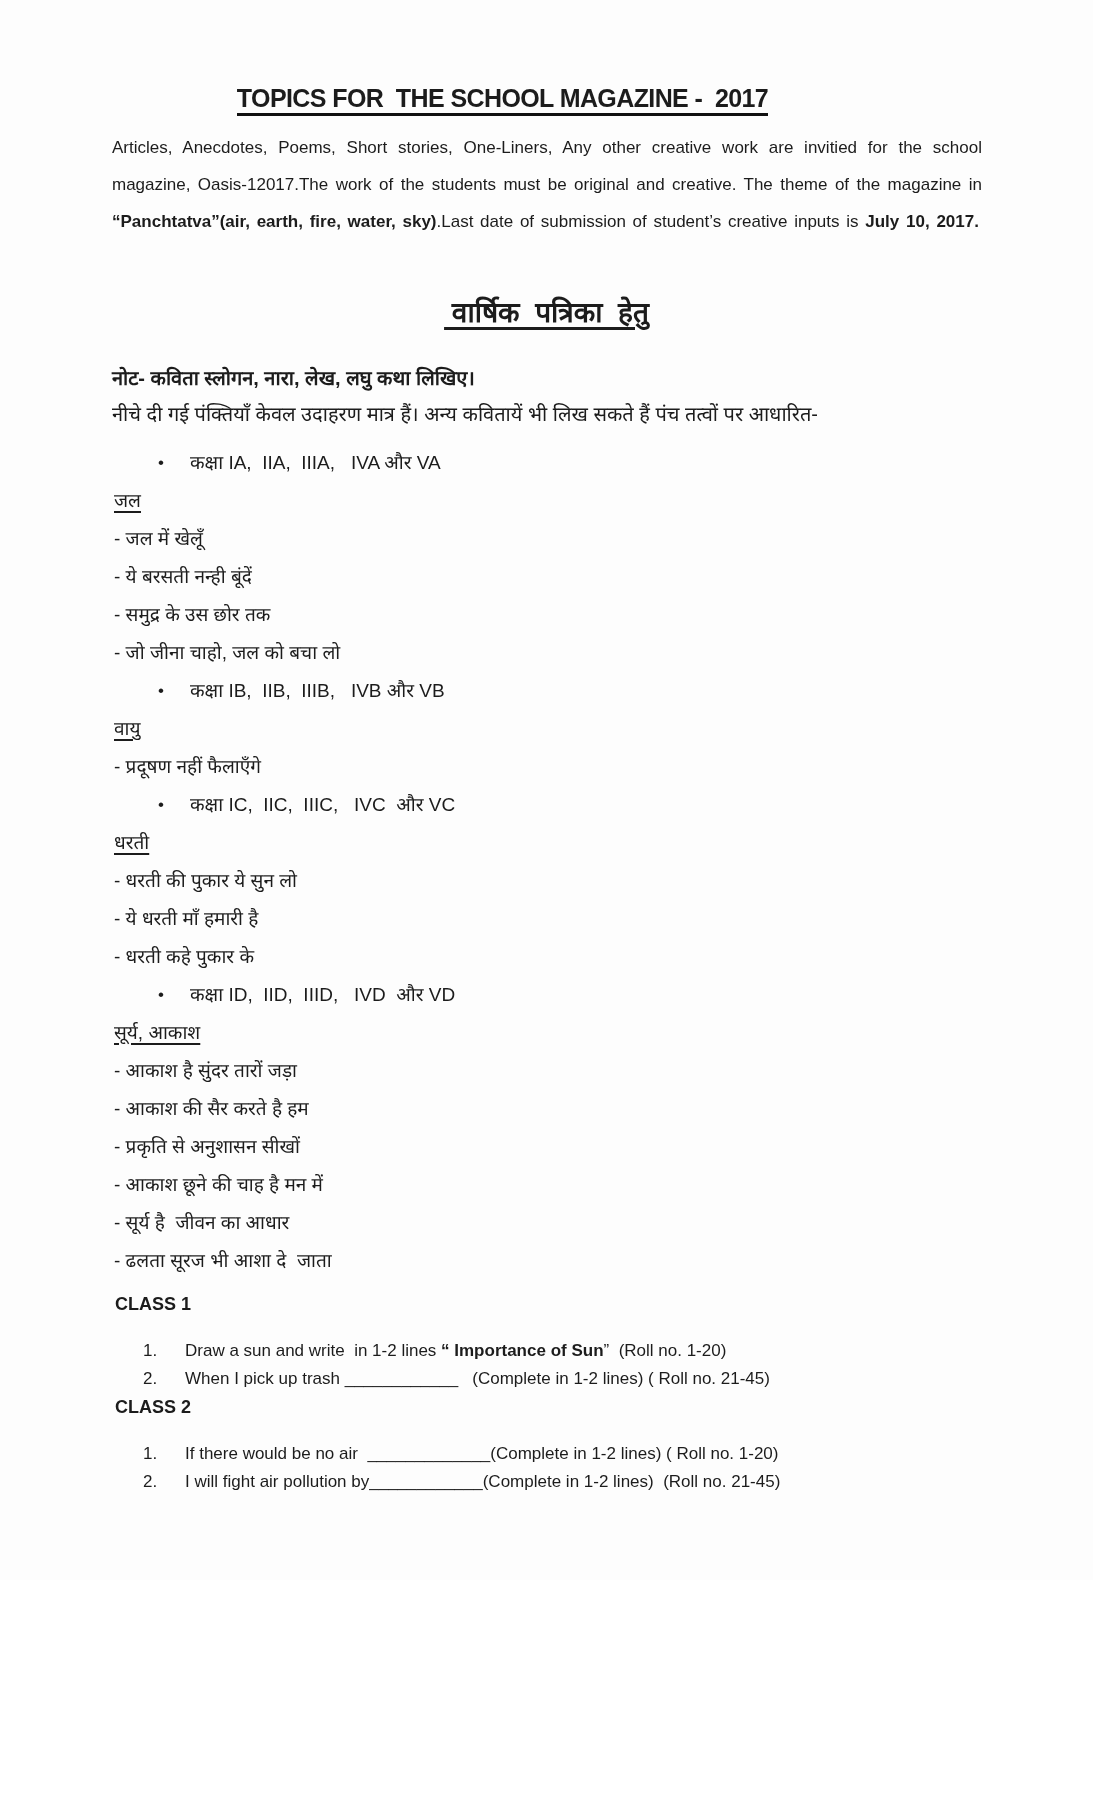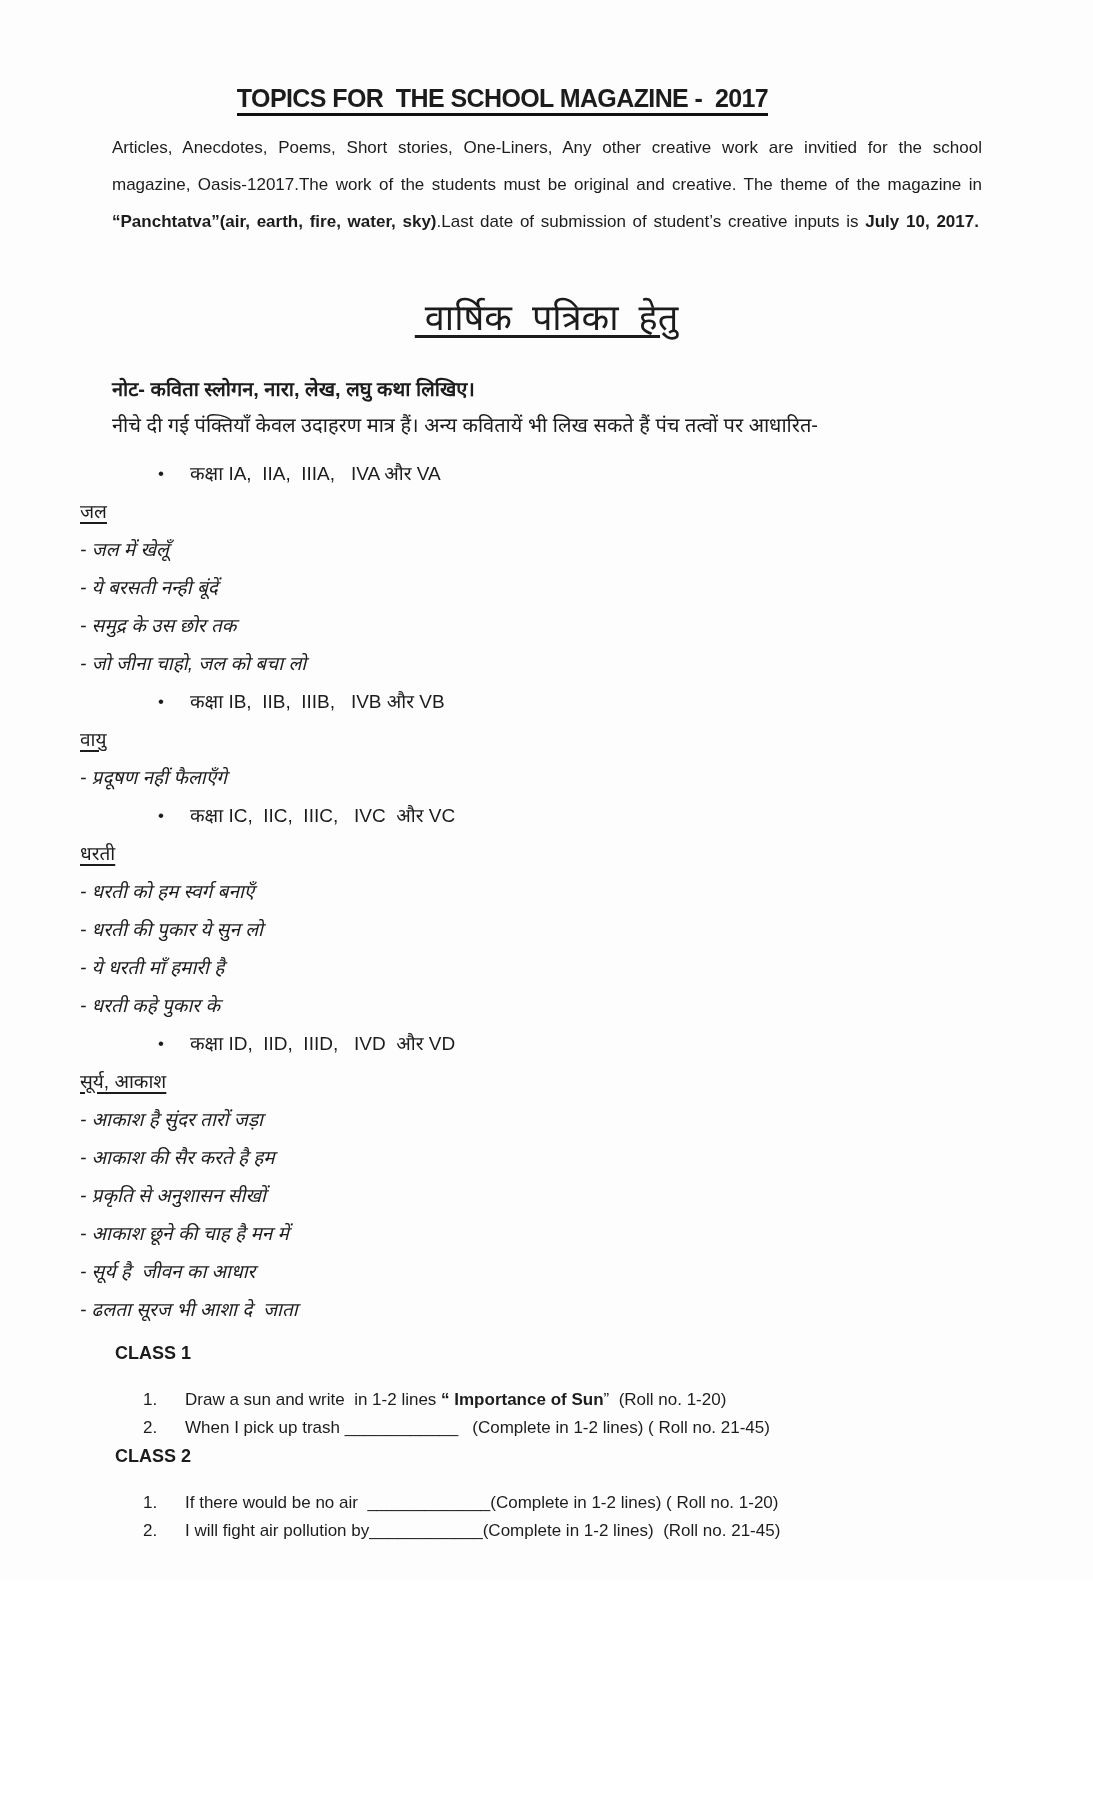--- a/index.html
+++ b/index.html
@@ -31,22 +31,22 @@
     margin: 16px 111px 0 112px;
     font-size: 17px;
     line-height: 37px;
     text-align: justify;
     word-spacing: 2px;
   }
   .intro b { font-weight: bold; }
   .hindi-heading {
     margin-top: 52px;
     text-align: center;
-    font-size: 36px;
-    font-weight: normal;
+    font-size: 28px;
+    font-weight: bold;
   }
   .hindi-heading .ul {
     white-space: pre;
     text-decoration: underline;
     text-decoration-thickness: 3px;
     text-underline-offset: 5px;
   }
   .note-line {
     margin: 34px 60px 0 112px;
     font-size: 20px;
@@ -65,29 +65,29 @@
   }
   .class-row {
     display: flex;
     margin-left: 158px;
   }
   .bullet-dot {
     width: 32px;
     font-size: 17px;
   }
   .class-text { white-space: pre-wrap; }
-  .group-body { margin-left: 80px; }
+  .group-body { margin-left: 114px; }
   .theme {
     display: inline-block;
     text-decoration: underline;
     text-decoration-thickness: 2px;
     text-underline-offset: 4px;
     white-space: pre-wrap;
   }
-  .poem-line { white-space: pre-wrap; font-style: italic; }
+  .poem-line { white-space: pre-wrap; }
   .class-section { margin-left: 115px; }
   .class-heading {
     font-size: 18px;
     font-weight: bold;
     margin-top: 4px;
     margin-bottom: 22px;
   }
   .num-item {
     display: flex;
     margin-left: 28px;
@@ -142,21 +142,20 @@
           <div class="poem-line">- प्रदूषण नहीं फैलाएँगे</div>
         </div>
       </div>
       <div class="bullet-group">
         <div class="class-row">
           <span class="bullet-dot">•</span>
           <span class="class-text">कक्षा IC,  IIC,  IIIC,   IVC  और VC</span>
         </div>
         <div class="group-body">
           <div><span class="theme">धरती</span></div>
-          <div class="poem-line">- धरती को हम स्वर्ग बनाएँ</div>
           <div class="poem-line">- धरती की पुकार ये सुन लो</div>
           <div class="poem-line">- ये धरती माँ हमारी है</div>
           <div class="poem-line">- धरती कहे पुकार के</div>
         </div>
       </div>
       <div class="bullet-group">
         <div class="class-row">
           <span class="bullet-dot">•</span>
           <span class="class-text">कक्षा ID,  IID,  IIID,   IVD  और VD</span>
         </div>

